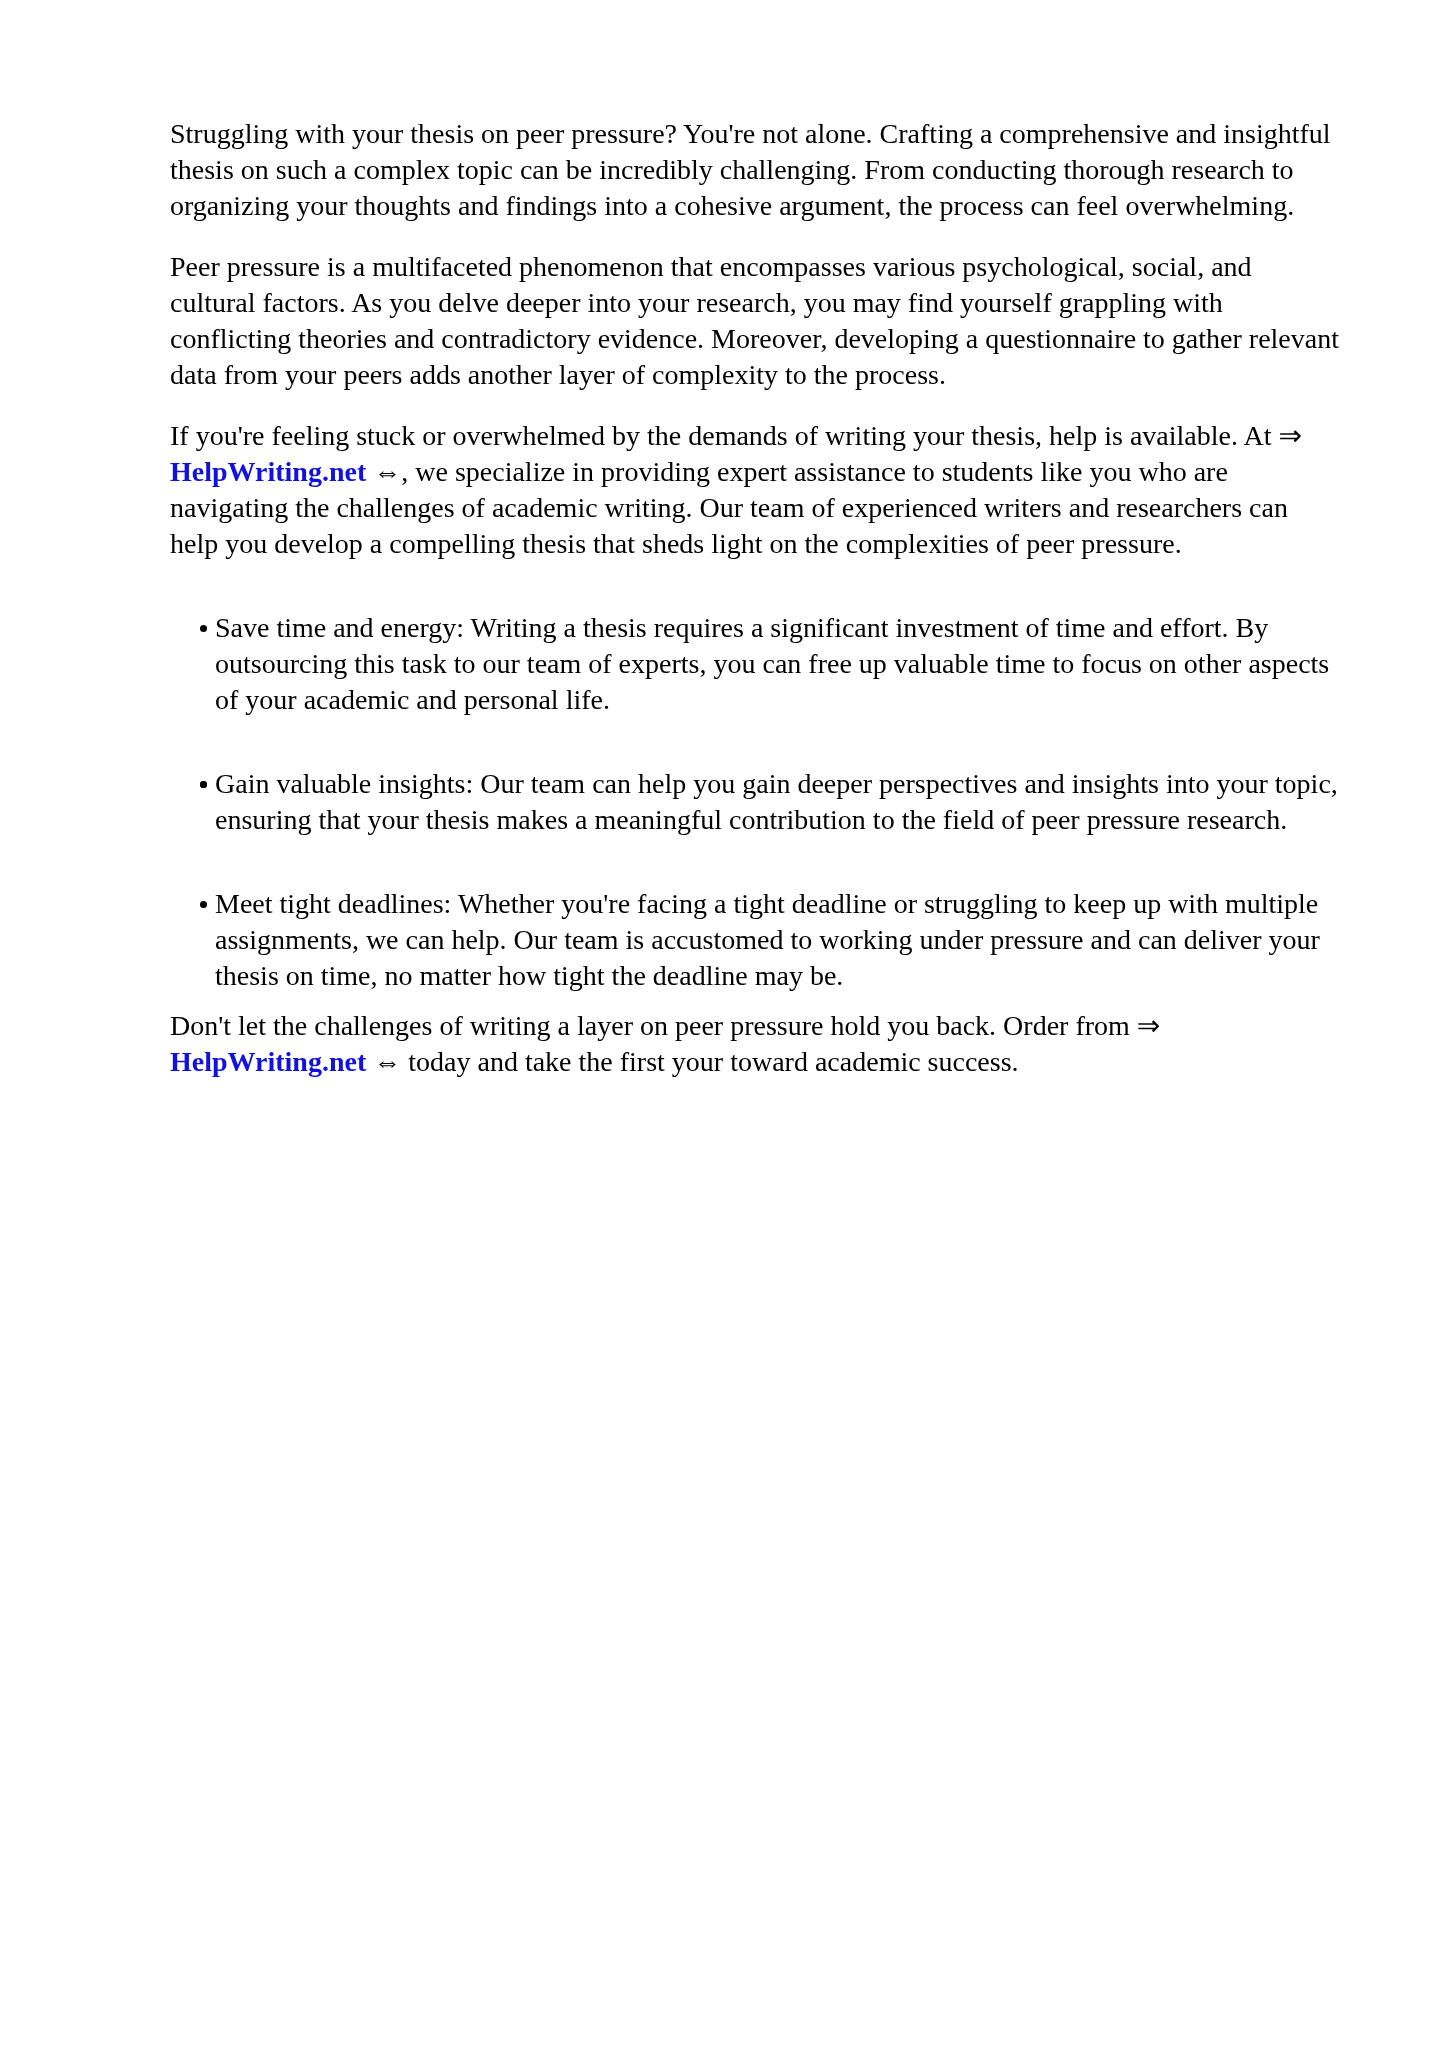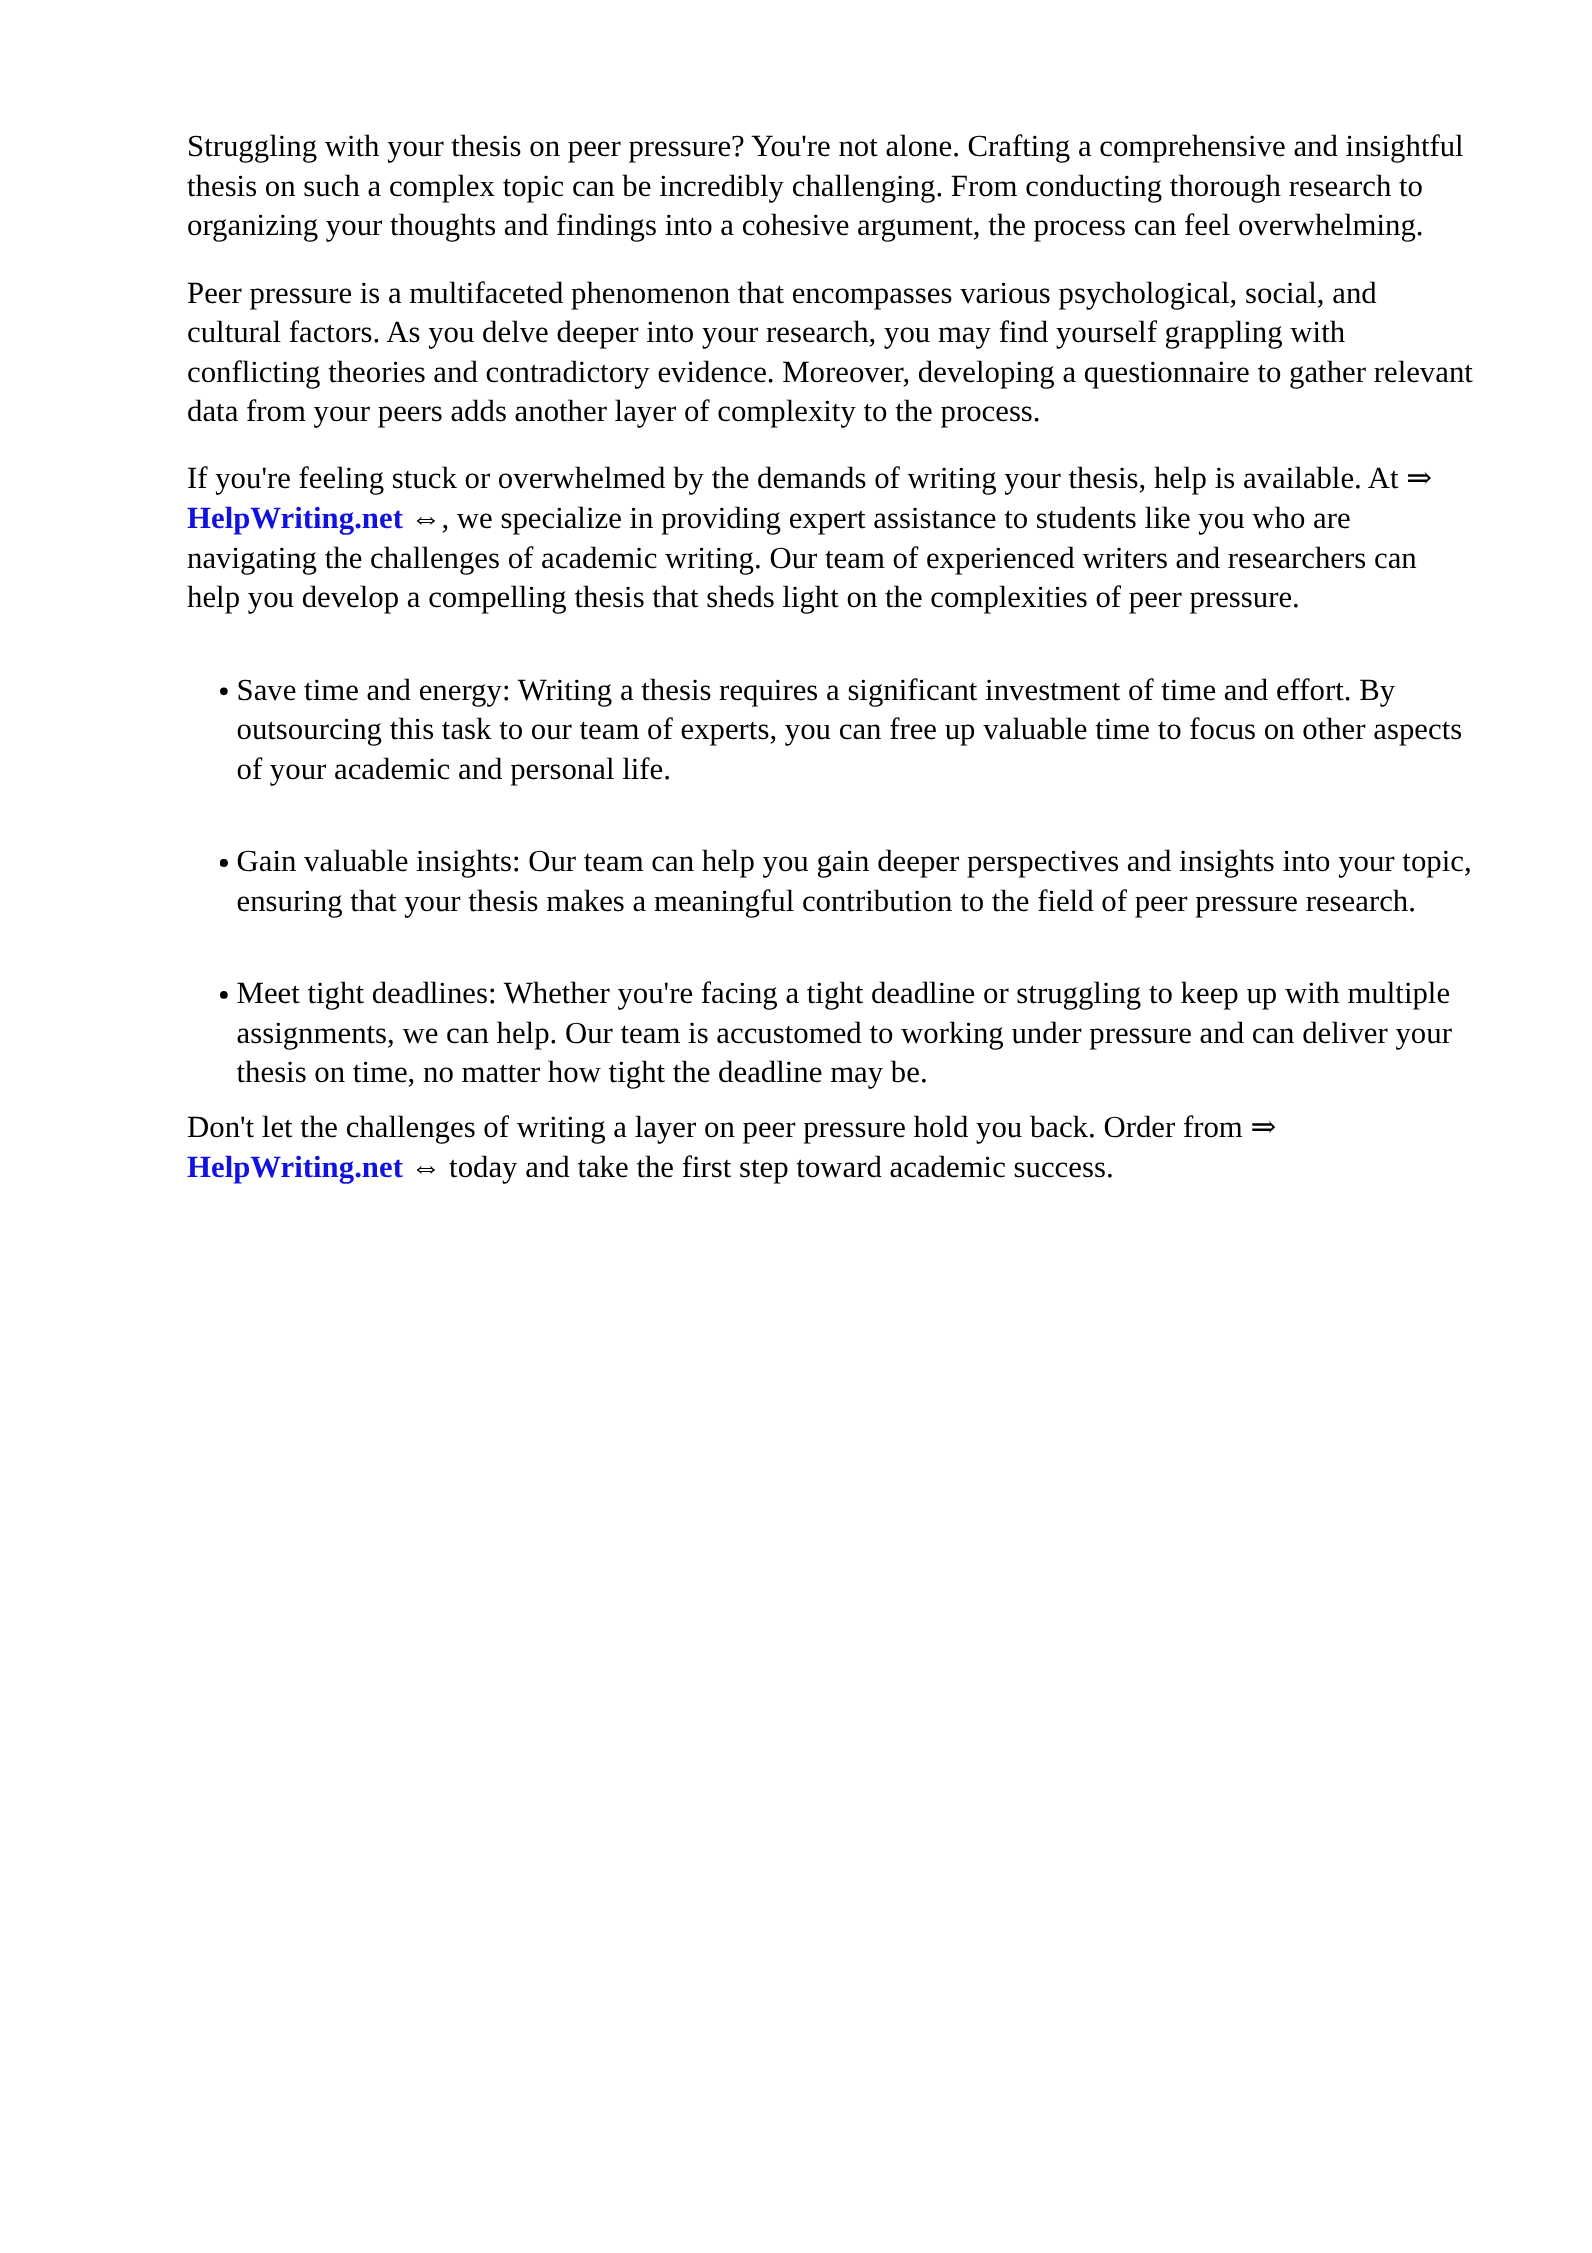--- a/index.html
+++ b/index.html
@@ -13,21 +13,21 @@
     position: relative;
     width: 1447px;
     height: 2048px;
     background: var(--bg-color);
     color: var(--text-color);
     font-size: 28px;
     line-height: 36px;
     padding: 116px 108px 0 170px;
     overflow: hidden;
   }
-  p.para { margin: 0 0 25px 0; }
+  p.para { margin: 0 0 25px 0; font-family: Liberation Serif, serif; }
   ul.benefits {
     list-style: none;
     margin: 31px 0 14px 0;
     padding: 0;
   }
   ul.benefits li {
     position: relative;
     padding-left: 45px;
     margin-top: 48px;
   }
@@ -59,15 +59,15 @@
   <p class="para"><span>If you're feeling stuck or overwhelmed by the demands of writing your thesis, help is available. At ⇒ </span><a class="site-link">HelpWriting.net</a><span> ⇔, we specialize in providing expert assistance to students like you who are navigating the challenges of academic writing. Our team of experienced writers and researchers can help you develop a compelling thesis that sheds light on the complexities of peer pressure.</span></p>
 
 
   <ul class="benefits">
     <li><span class="li-dot"></span><span>Save time and energy: Writing a thesis requires a significant investment of time and effort. By outsourcing this task to our team of experts, you can free up valuable time to focus on other aspects of your academic and personal life.</span></li>
     <li><span class="li-dot"></span></li>
     <li><span class="li-dot"></span><span>Gain valuable insights: Our team can help you gain deeper perspectives and insights into your topic, ensuring that your thesis makes a meaningful contribution to the field of peer pressure research.</span></li>
     <li><span class="li-dot"></span><span>Meet tight deadlines: Whether you're facing a tight deadline or struggling to keep up with multiple assignments, we can help. Our team is accustomed to working under pressure and can deliver your thesis on time, no matter how tight the deadline may be.</span></li>
   </ul>
 
-  <p class="para"><span>Don't let the challenges of writing a layer on peer pressure hold you back. Order from ⇒ </span><a class="site-link">HelpWriting.net</a><span> ⇔ today and take the first step toward academic success.</span></p>
+  <p class="para"><span>Don't let the challenges of writing a layer on peer pressure hold you back. Order from ⇒ </span><a class="site-link">HelpWriting.net</a><span> ⇔ today and take the first your toward academic success.</span></p>
 
 </div>
 
 </body></html>

